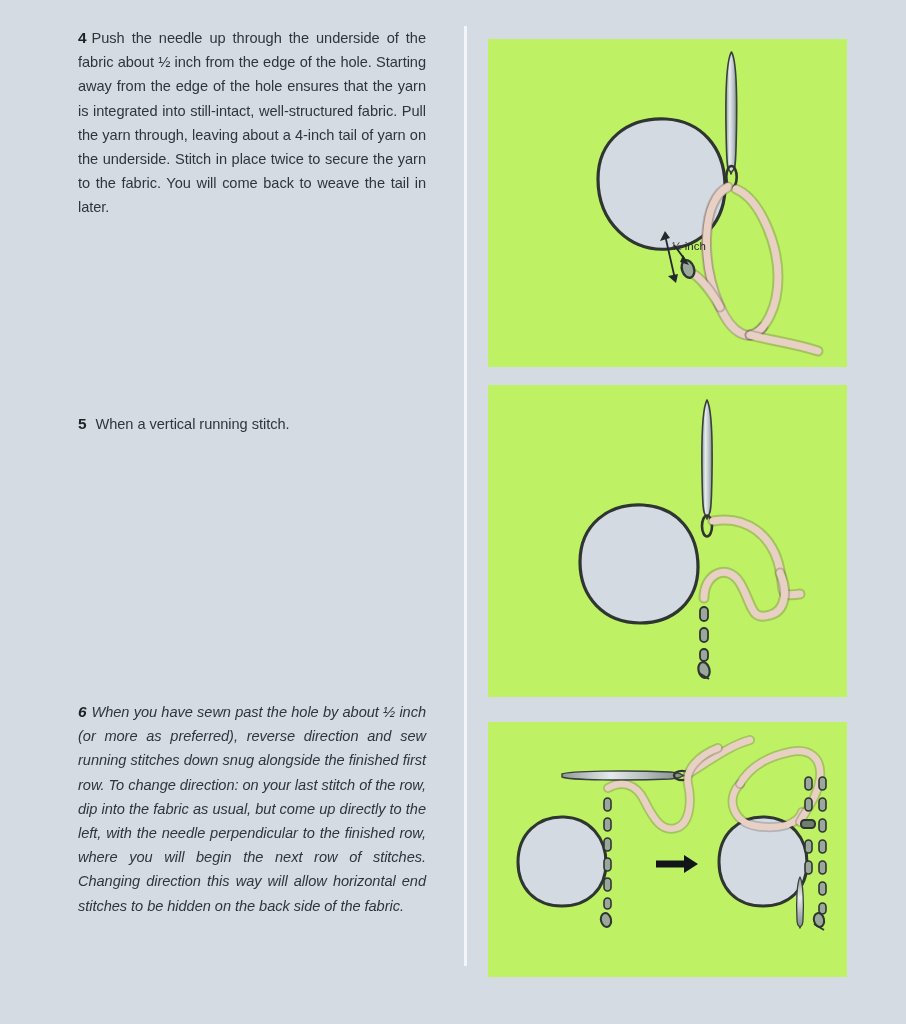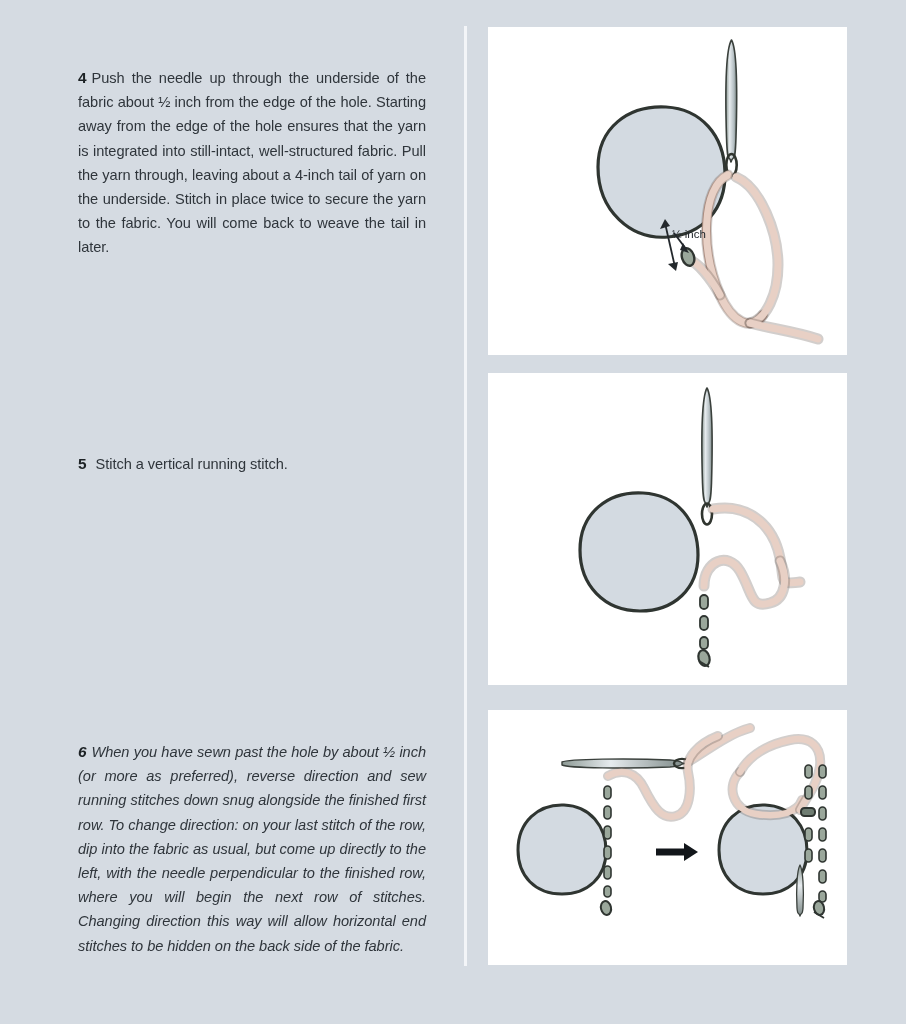--- a/index.html
+++ b/index.html
@@ -25,21 +25,20 @@
     position: absolute;
     left: 78px;
     top: 26px;
     width: 348px;
     height: 940px;
   }
   .step {
     position: absolute;
     width: 348px;
     color: #2b3136;
-    margin-top: 40px;
   }
   .step-body {
     font-size: 14.6px;
     line-height: 24.2px;
     text-align: justify;
     text-justify: inter-word;
     color: #2f353b;
     margin: 0;
     letter-spacing: -0.05px;
   }
@@ -61,22 +60,23 @@
     left: 464px;
     top: 26px;
     width: 3px;
     height: 940px;
     background: #f3f5f8;
   }
 
   
   .panel {
     position: absolute;
-    background: #ffffff;
+    background: #bef264;
     overflow: hidden;
+    margin-top: 12px;
   }
   .panel-1 { left: 488px; top: 27px;  width: 359px; height: 328px; }
   .panel-2 { left: 488px; top: 373px; width: 359px; height: 312px; }
   .panel-3 { left: 488px; top: 710px; width: 359px; height: 255px; }
   .panel svg { display: block; width: 100%; height: 100%; }
 
   .inch-label {
     font-family: "Liberation Sans", sans-serif;
     font-size: 11.5px;
     fill: #23282c;
@@ -87,21 +87,21 @@
 
 <div class="page">
 
   <div class="text-col">
 
     <div class="step step-4">
       <p class="step-body"><span class="step-num">4</span><span>Push the needle up through the underside of the fabric about ½ inch from the edge of the hole. Starting away from the edge of the hole ensures that the yarn is integrated into still-intact, well-structured fabric. Pull the yarn through, leaving about a 4-inch tail of yarn on the underside. Stitch in place twice to secure the yarn to the fabric. You will come back to weave the tail in later.</span></p>
     </div>
 
     <div class="step step-5">
-      <p class="step-body"><span class="step-num">5</span><span>Stitch a vertical running stitch.</span></p>
+      <p class="step-body"><span class="step-num">5</span><span>When a vertical running stitch.</span></p>
     </div>
 
     <div class="step step-6">
       <p class="step-body"><span class="step-num">6</span><span>When you have sewn past the hole by about ½ inch (or more as preferred), reverse direction and sew running stitches down snug alongside the finished first row. To change direction: on your last stitch of the row, dip into the fabric as usual, but come up directly to the left, with the needle perpendicular to the finished row, where you will begin the next row of stitches. Changing direction this way will allow horizontal end stitches to be hidden on the back side of the fabric.</span></p>
     </div>
 
   </div>
 
   <div class="divider"></div>
 

